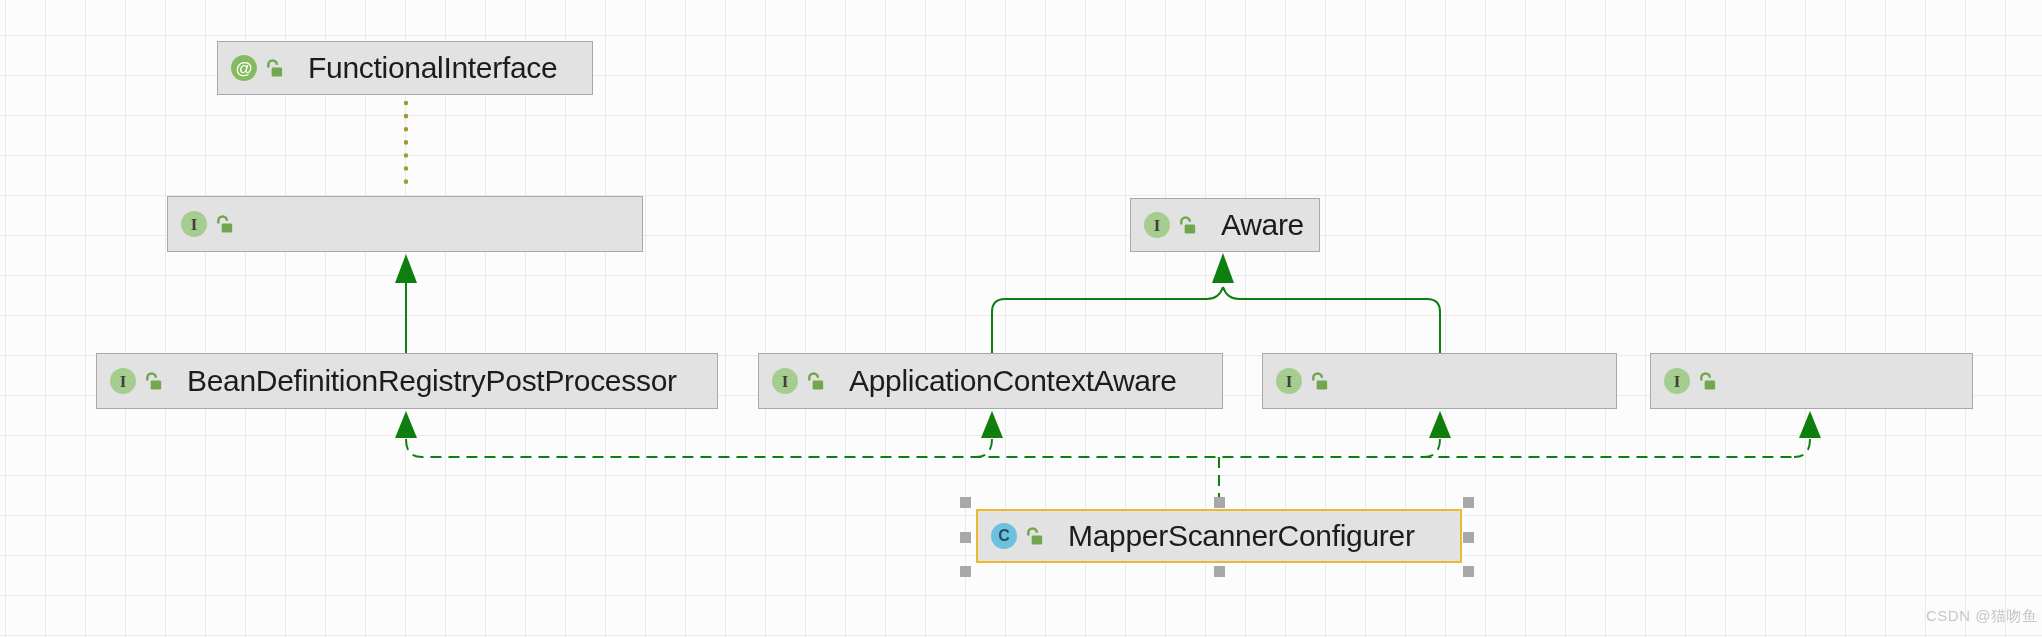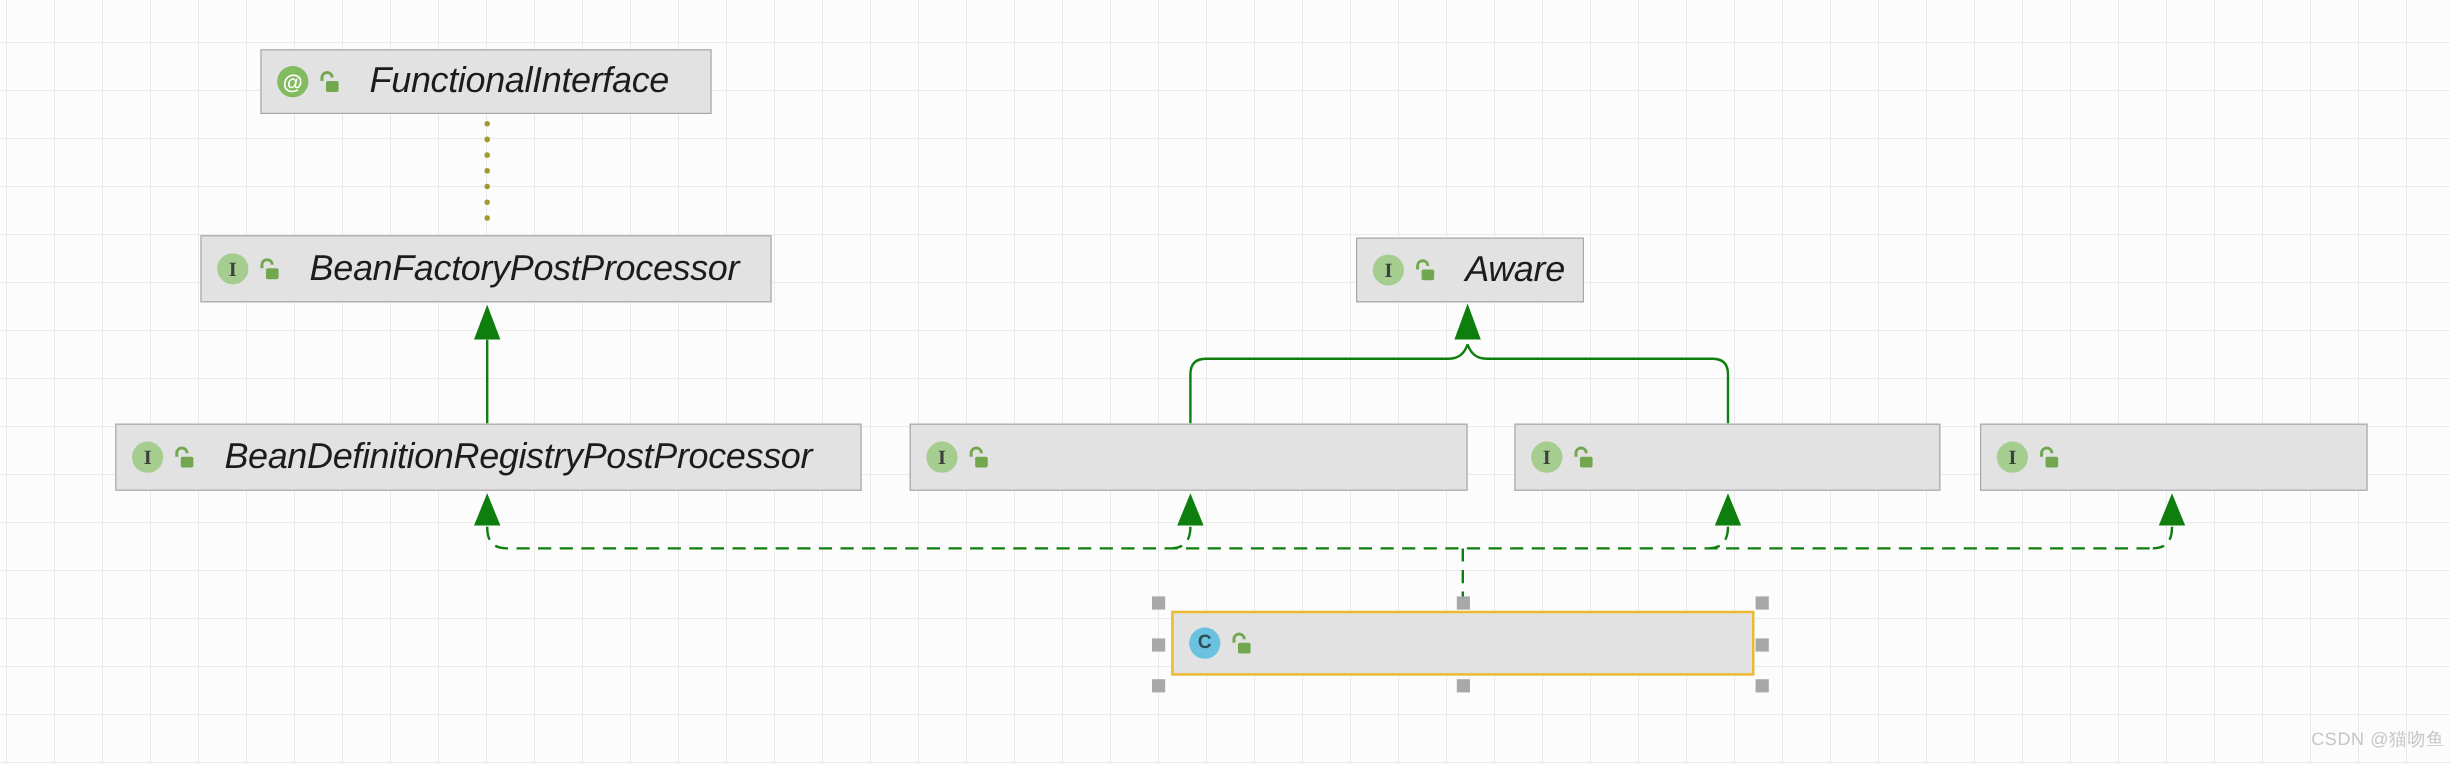--- a/index.html
+++ b/index.html
@@ -30,21 +30,20 @@
     background:var(--c-node-fill,#e2e2e2);
     border:1px solid var(--c-node-border,#a8a8a8);
     padding-left:13px;padding-right:12px;
     white-space:nowrap;
     cursor:default;
   }
   .node .label{
     font-size:30px;letter-spacing:-0.3px;
     color:var(--c-label,#1c1c1c);
     margin-left:23px;
-    font-style:italic;
   }
   .badge{
     flex:0 0 auto;
     width:26px;height:26px;border-radius:50%;
     display:flex;align-items:center;justify-content:center;
     font-weight:bold;font-size:16px;line-height:1;
   }
   .badge.iface{background:var(--c-icon-interface,#a6cd90);color:#3f3f3f;font-family:"Liberation Serif",serif;font-size:17px;}
   .badge.ann{background:var(--c-icon-annotation,#84bb60);color:#ffffff;font-size:17px;}
   .badge.cls{background:var(--c-icon-class,#6ac2e0);color:#2e4d57;}
@@ -124,21 +123,20 @@
   </div>
 
   <div class="node" id="n-bfpp">
     <span class="badge iface">I</span>
     <span class="lock">
       <svg viewBox="0 0 22 22" width="21" height="21">
           <path d="M4.5 10 V7 a4.5 4.5 0 0 1 9 0" fill="none" stroke="var(--c-lock,#73a74f)" stroke-width="2.6"></path>
           <rect x="8" y="10" width="11" height="9.5" rx="1.5" fill="var(--c-lock,#73a74f)"></rect>
         </svg>
     </span>
-    <span class="label">BeanFactoryPostProcessor</span>
   </div>
 
   <div class="node" id="n-aware">
     <span class="badge iface">I</span>
     <span class="lock">
       <svg viewBox="0 0 22 22" width="21" height="21">
           <path d="M4.5 10 V7 a4.5 4.5 0 0 1 9 0" fill="none" stroke="var(--c-lock,#73a74f)" stroke-width="2.6"></path>
           <rect x="8" y="10" width="11" height="9.5" rx="1.5" fill="var(--c-lock,#73a74f)"></rect>
         </svg>
     </span>
@@ -157,20 +155,21 @@
   </div>
 
   <div class="node" id="n-aca">
     <span class="badge iface">I</span>
     <span class="lock">
       <svg viewBox="0 0 22 22" width="21" height="21">
           <path d="M4.5 10 V7 a4.5 4.5 0 0 1 9 0" fill="none" stroke="var(--c-lock,#73a74f)" stroke-width="2.6"></path>
           <rect x="8" y="10" width="11" height="9.5" rx="1.5" fill="var(--c-lock,#73a74f)"></rect>
         </svg>
     </span>
+    <span class="label">ApplicationContextAware</span>
   </div>
 
   <div class="node" id="n-bna">
     <span class="badge iface">I</span>
     <span class="lock">
       <svg viewBox="0 0 22 22" width="21" height="21">
           <path d="M4.5 10 V7 a4.5 4.5 0 0 1 9 0" fill="none" stroke="var(--c-lock,#73a74f)" stroke-width="2.6"></path>
           <rect x="8" y="10" width="11" height="9.5" rx="1.5" fill="var(--c-lock,#73a74f)"></rect>
         </svg>
     </span>
@@ -187,20 +186,21 @@
   </div>
 
   <div class="node" id="n-msc">
     <span class="badge cls">C</span>
     <span class="lock">
       <svg viewBox="0 0 22 22" width="21" height="21">
           <path d="M4.5 10 V7 a4.5 4.5 0 0 1 9 0" fill="none" stroke="var(--c-lock,#73a74f)" stroke-width="2.6"></path>
           <rect x="8" y="10" width="11" height="9.5" rx="1.5" fill="var(--c-lock,#73a74f)"></rect>
         </svg>
     </span>
+    <span class="label">MapperScannerConfigurer</span>
   </div>
 
   <div class="handle" id="h-tl"></div>
   <div class="handle" id="h-tm"></div>
   <div class="handle" id="h-tr"></div>
   <div class="handle" id="h-ml"></div>
   <div class="handle" id="h-mr"></div>
   <div class="handle" id="h-bl"></div>
   <div class="handle" id="h-bm"></div>
   <div class="handle" id="h-br"></div>

